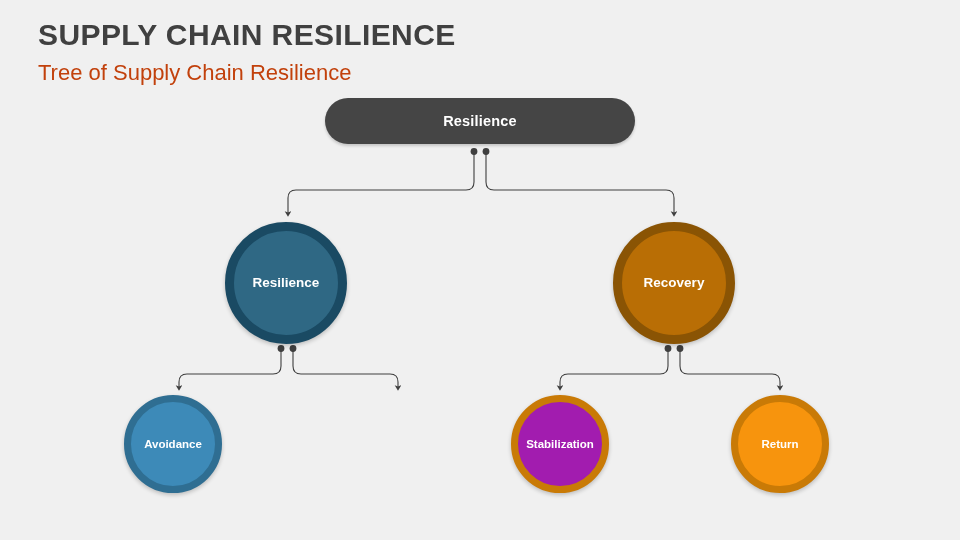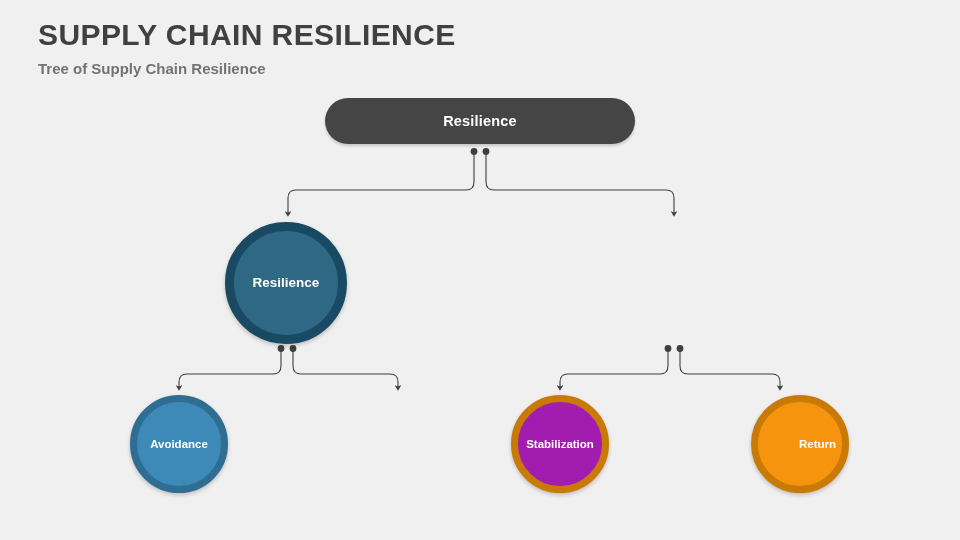--- a/index.html
+++ b/index.html
@@ -31,23 +31,23 @@
   #slide-title {
     font-size: 30px;
     font-weight: bold;
     color: #404040;
     letter-spacing: 0.4px;
     line-height: 1.12;
     margin: 0;
     white-space: nowrap;
   }
   #slide-subtitle {
-    font-size: 15px;
-    font-weight: bold;
-    color: #737373;
+    font-size: 22px;
+    font-weight: normal;
+    color: #c2410c;
     margin: 8px 0 0 0;
     line-height: 1.2;
     white-space: nowrap;
   }
 
   
   #connectors {
     position: absolute;
     left: 0;
     top: 0;
@@ -113,24 +113,24 @@
     border-width: 7px;
     border-style: solid;
   }
   .leaf-node .node-label {
     font-size: 11.5px;
   }
 
   
   #node-resilience-branch { left: 225px; top: 222px; }
   #node-recovery-branch   { left: 613px; top: 222px; }
-  #node-avoidance    { left: 130px; top: 395px; }
+  #node-avoidance    { left: 124px; top: 395px; }
   #node-containment  { left: 349px; top: 395px; }
   #node-stabilization{ left: 511px; top: 395px; }
-  #node-return       { left: 751px; top: 395px; justify-content: flex-end; }
+  #node-return       { left: 731px; top: 395px; }
 </style>
 </head>
 <body>
 
 <div id="slide">
 
   <div id="header">
     <h1 id="slide-title">SUPPLY CHAIN RESILIENCE</h1>
     <p id="slide-subtitle">Tree of Supply Chain Resilience</p>
   </div>
@@ -165,20 +165,23 @@
   </svg>
 
   <div id="root-node">
     <span class="node-label">Resilience</span>
   </div>
 
   <div id="node-resilience-branch" class="circle-node branch-node" style="background:#2f6884; border-color:#1a4a63;">
     <span class="node-label">Resilience</span>
   </div>
 
+  <div id="node-recovery-branch" class="circle-node branch-node" style="background:#b96e05; border-color:#8a5404;">
+    <span class="node-label">Recovery</span>
+  </div>
 
   <div id="node-avoidance" class="circle-node leaf-node" style="background:#3d8ab8; border-color:#2f6e92;">
     <span class="node-label">Avoidance</span>
   </div>
 
 
   <div id="node-stabilization" class="circle-node leaf-node" style="background:#a21caf; border-color:#c97a06;">
     <span class="node-label">Stabilization</span>
   </div>
 

